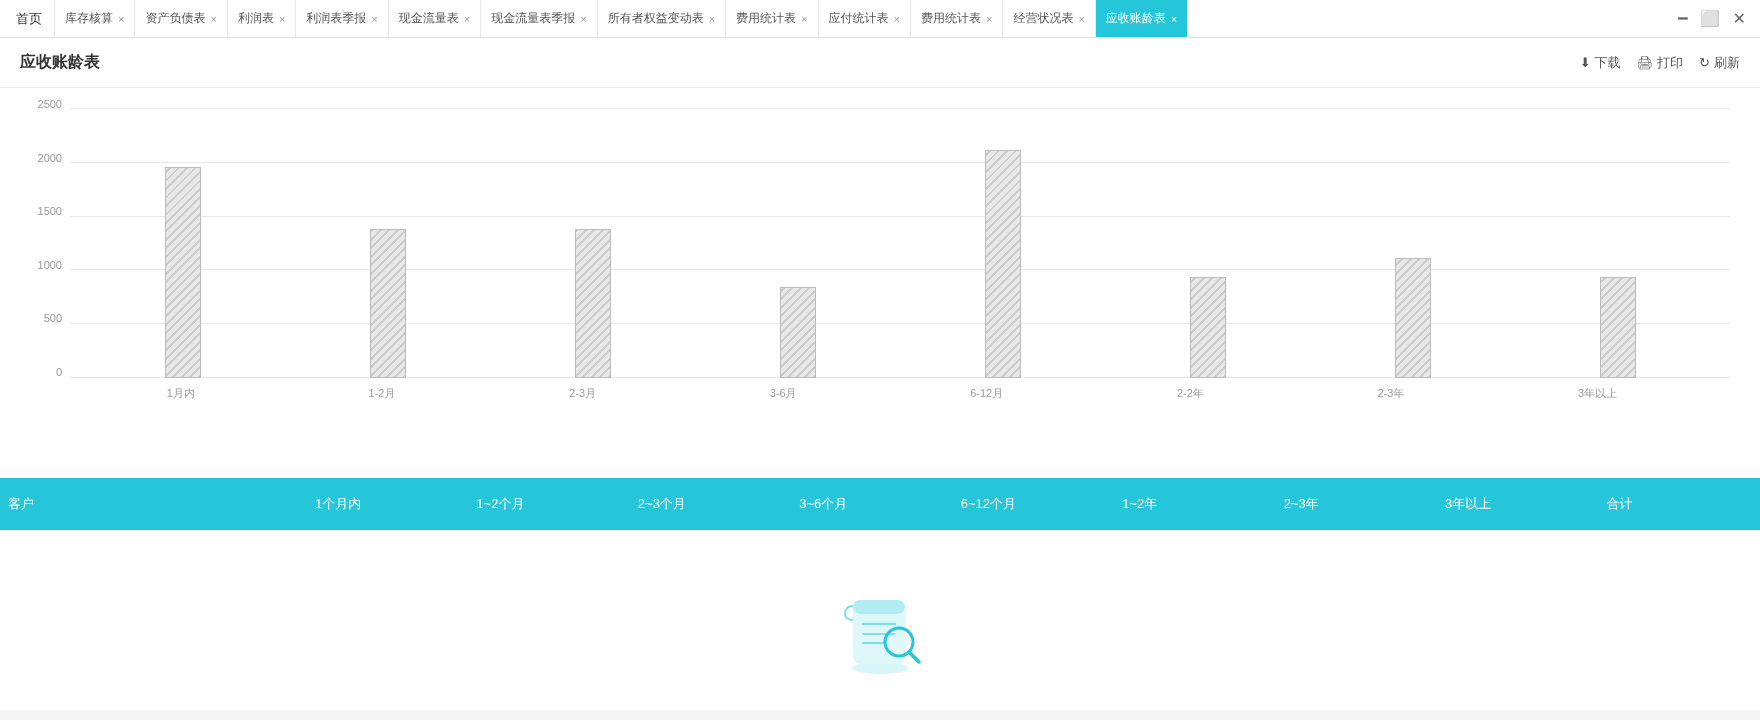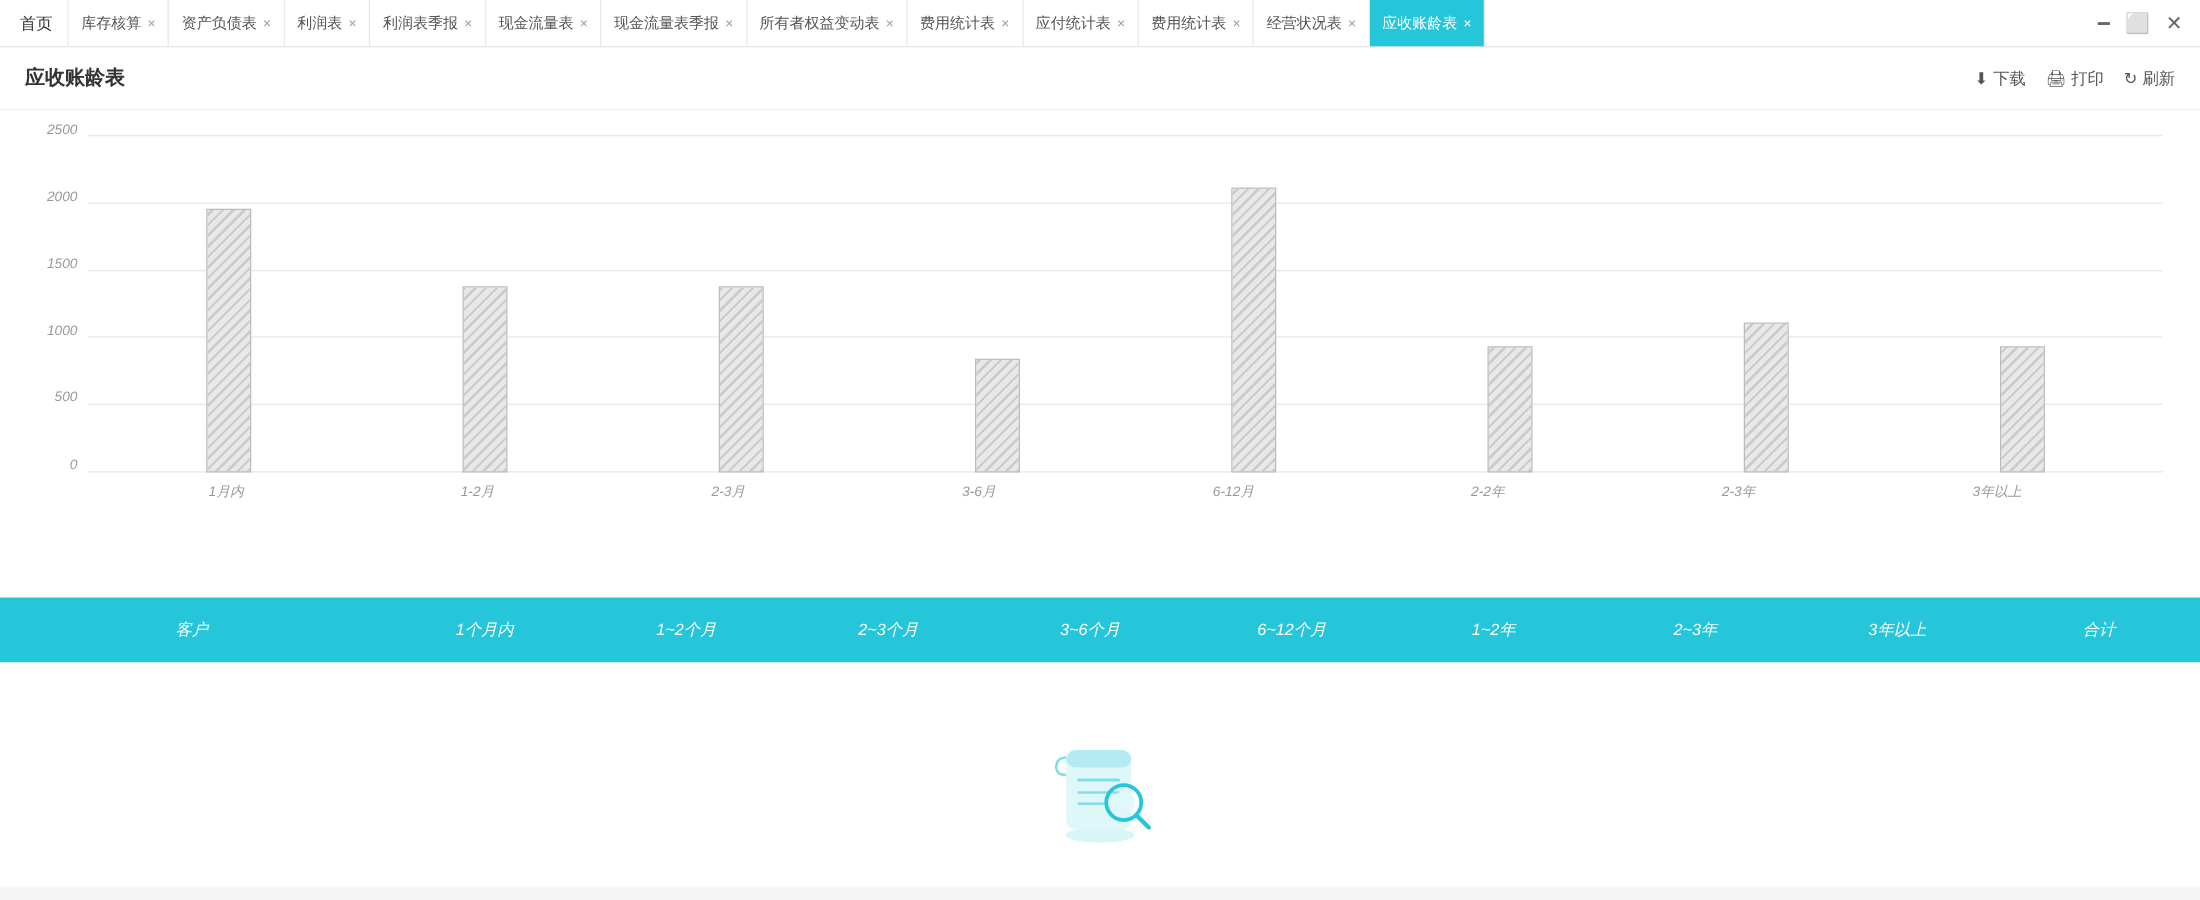--- a/index.html
+++ b/index.html
@@ -89,21 +89,20 @@
       gap: 4px;
       font-size: 13px;
       color: #555;
       cursor: pointer;
     }
 
     
     .main-content {
       background: #fff;
       margin: 0;
-      font-style: italic;
     }
 
     
     .chart-area {
       background: #fff;
       padding: 20px 30px;
       height: 390px;
     }
 
     .y-axis {
@@ -175,21 +174,20 @@
     
     .table-header {
       display: flex;
       background: #26c6da;
       color: #fff;
       height: 52px;
       align-items: center;
     }
     .th-cell {
       flex: 1;
-      text-align: center;
       font-size: 13px;
       padding: 0 8px;
     }
     .th-cell:first-child {
       flex: 2;
     }
 
     
     .table-body {
       background: #fff;

